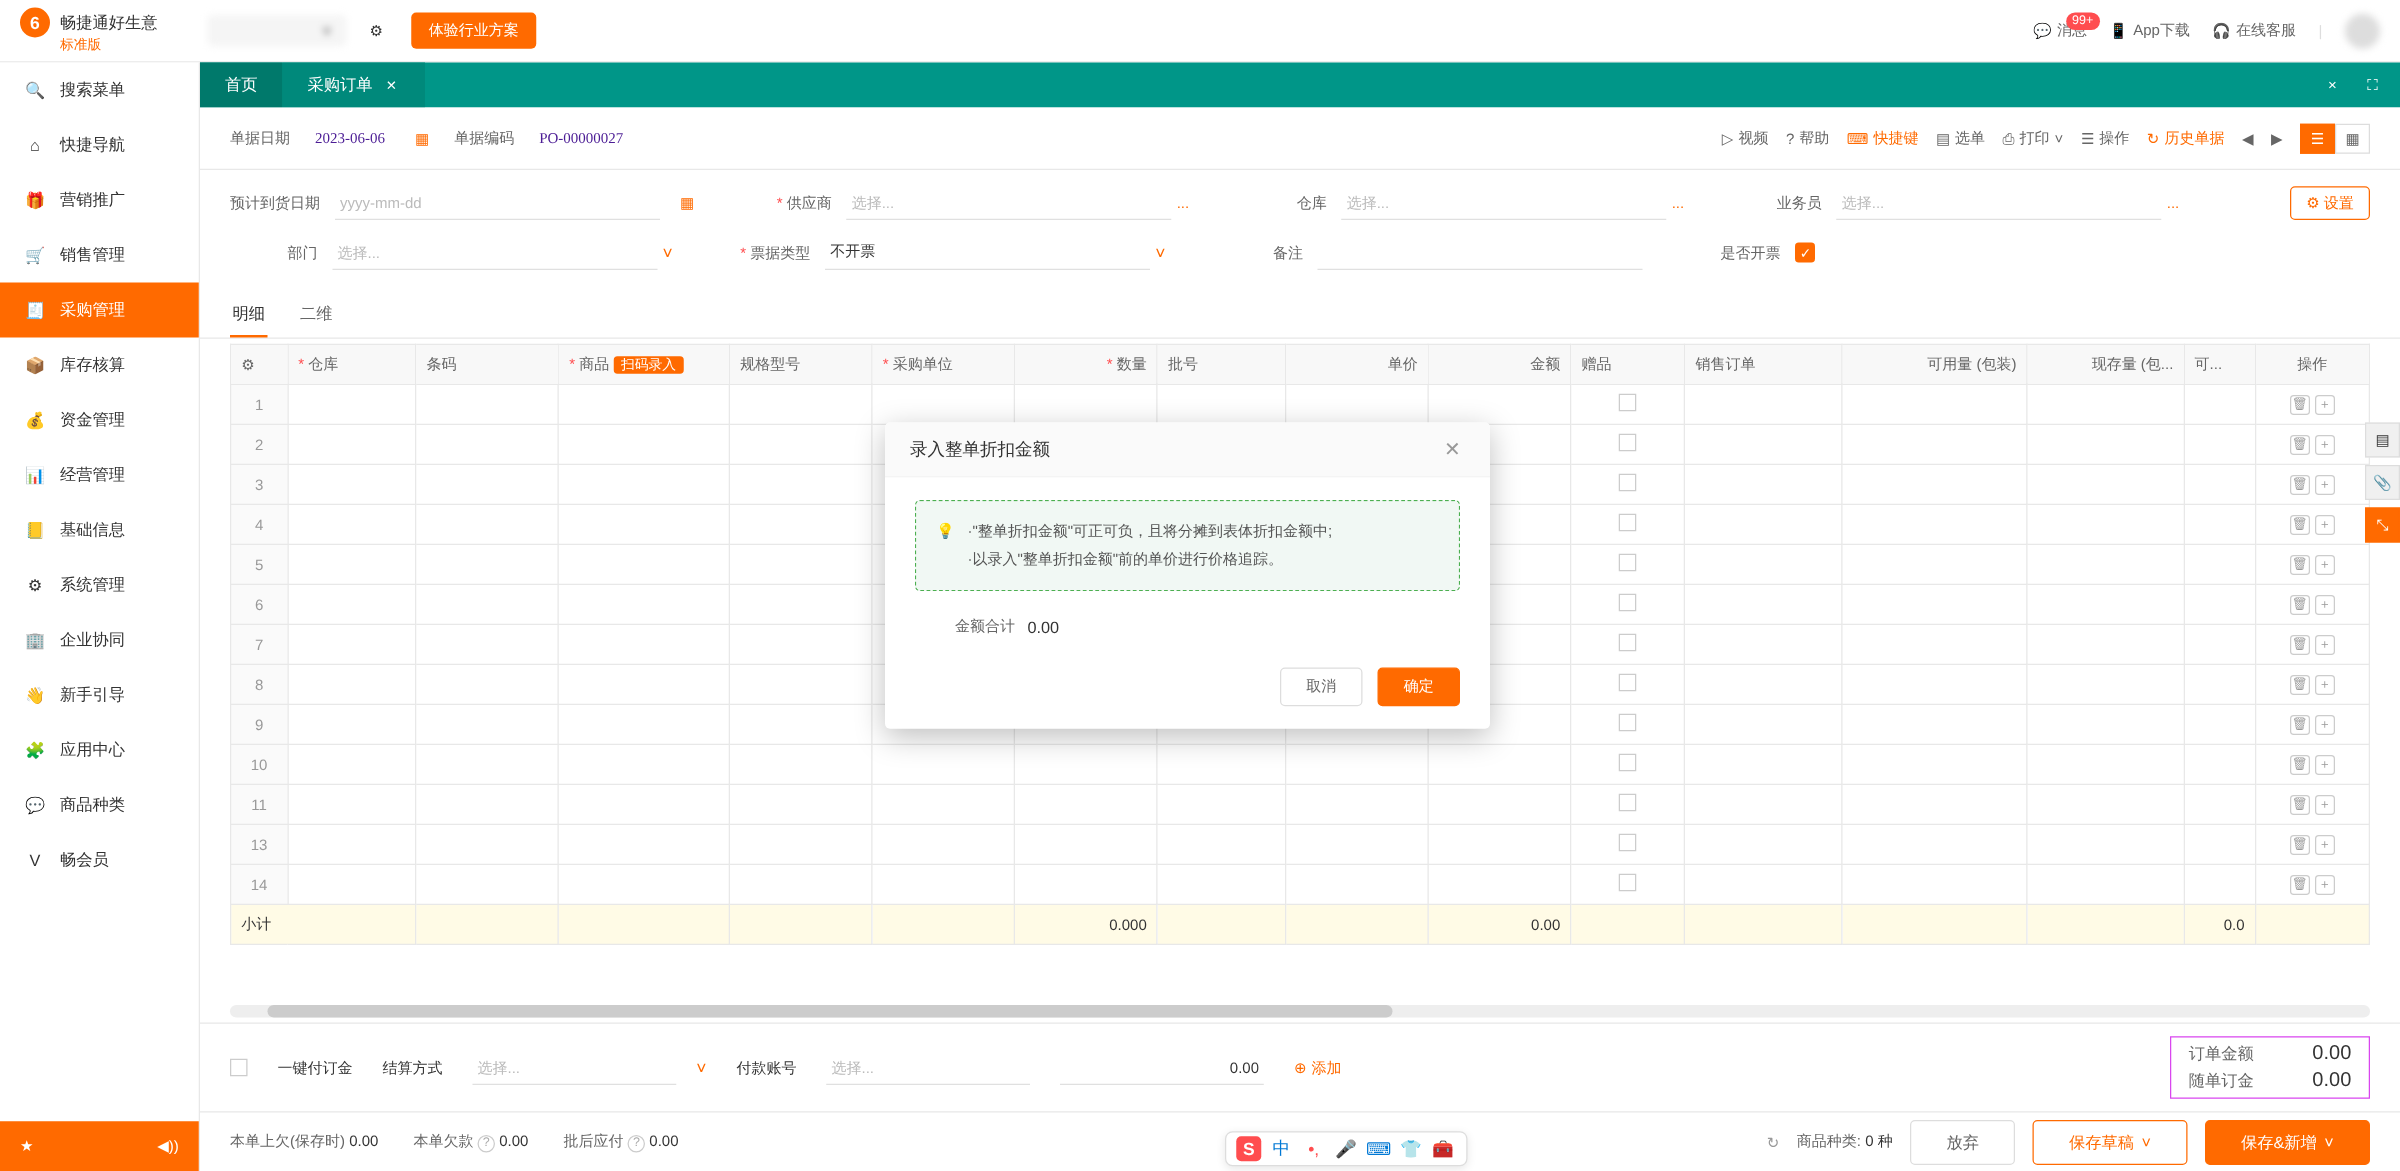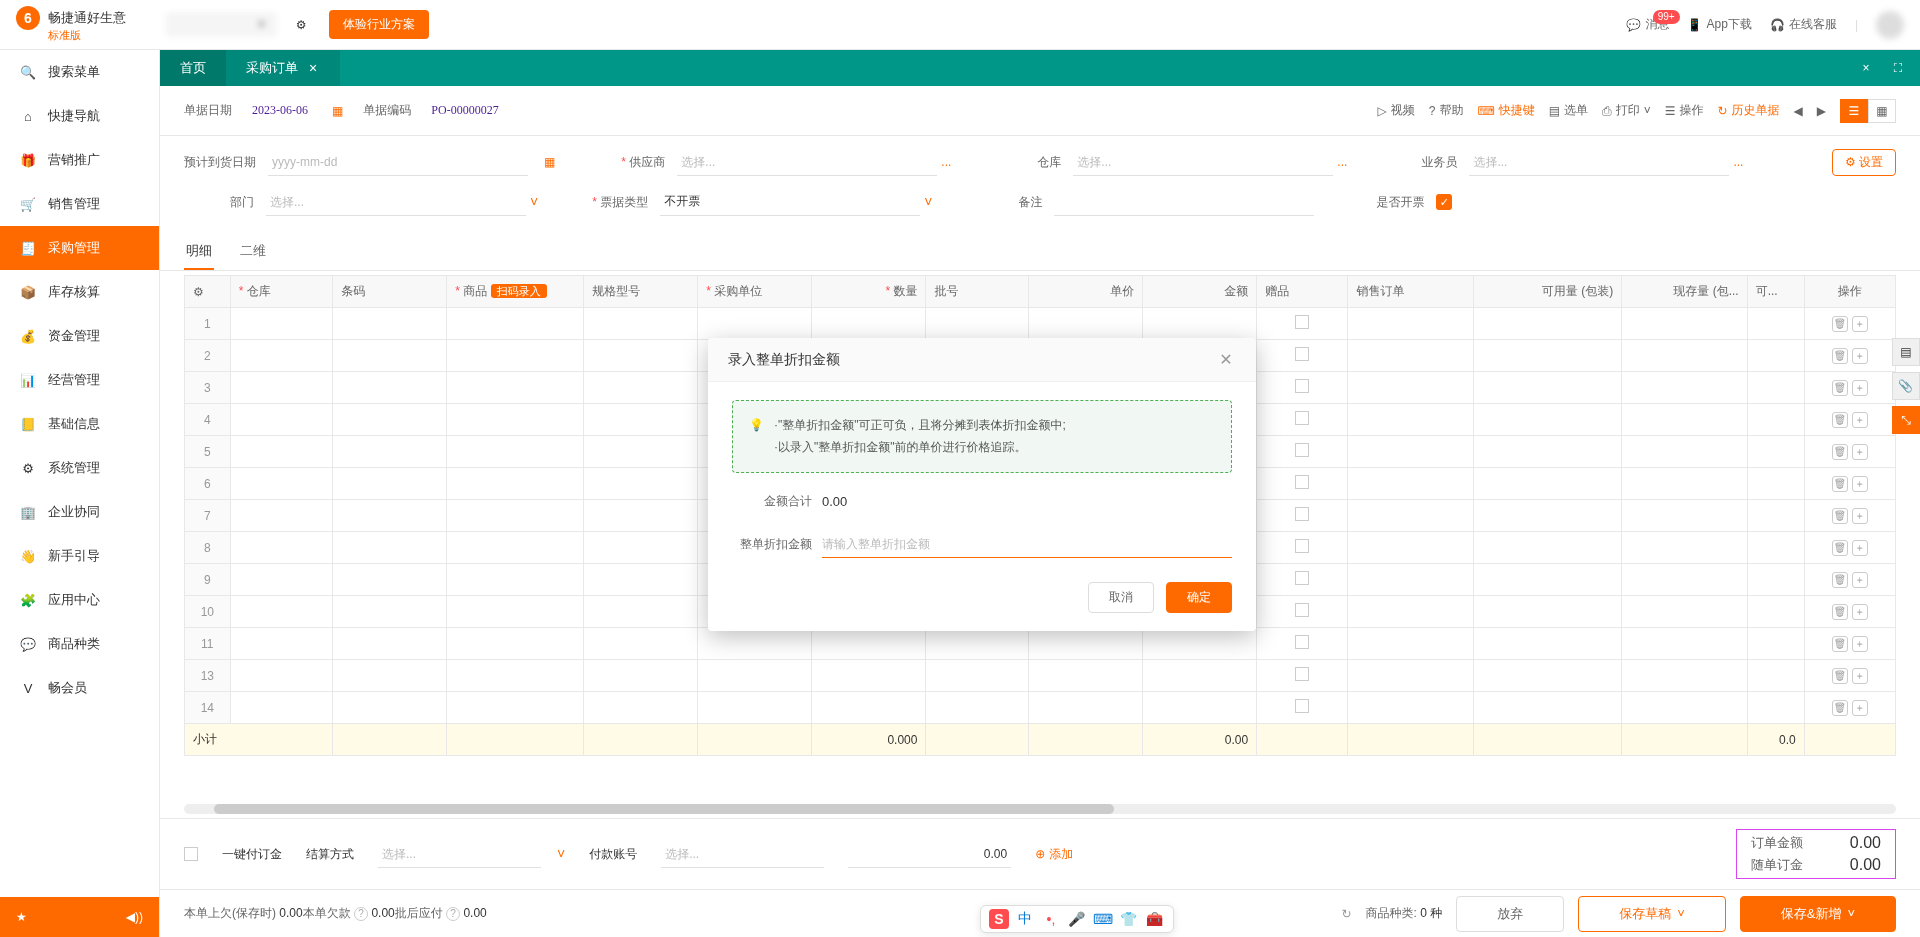--- a/index.html
+++ b/index.html
@@ -83,38 +83,38 @@
 
 .pay-row { padding: 10px 24px; display: flex; align-items: center; gap: 24px; border-top: 1px solid #e8e8e8; }
 .chk { width: 14px; height: 14px; border: 1px solid #ccc; }
 .add-link { color: #ff6a00; display: flex; align-items: center; gap: 4px; cursor: pointer; }
 .totals-box { margin-left: auto; border: 1px solid #d946ef; padding: 2px 14px; font-size: 13px; }
 .totals-box .trow { display: flex; gap: 18px; justify-content: space-between; line-height: 22px; }
 .totals-box .trow .tlbl { color: #666; }
 .totals-box .trow .tval { color: #333; font-size: 16px; min-width: 60px; text-align: right; }
 
 
-.footer { height: 48px; border-top: 1px solid #e8e8e8; padding: 0 24px; display: flex; align-items: center; }
+.footer { height: 48px; border-top: 1px solid #e8e8e8; padding: 0 24px; display: flex; align-items: center; gap: 28px; }
 .f-lbl { color: #666; }
 .f-val { color: #333; }
 .f-q { color: #aaa; border: 1px solid #ccc; border-radius: 50%; width: 14px; height: 14px; display: inline-flex; align-items: center; justify-content: center; font-size: 10px; }
 .footer-right { margin-left: auto; display: flex; align-items: center; gap: 14px; }
-.btn { padding: 8px 40px; border-radius: 4px; font-size: 13px; cursor: pointer; }
+.btn { padding: 8px 28px; border-radius: 4px; font-size: 13px; cursor: pointer; }
 .btn-ghost { background: #fff; border: 1px solid #ddd; color: #666; }
 .btn-outline-orange { background: #fff; border: 1px solid #ff6a00; color: #ff6a00; display: flex; align-items: center; gap: 6px; }
 .btn-orange { background: #ff6a00; border: 1px solid #ff6a00; color: #fff; display: flex; align-items: center; gap: 6px; }
 
 
 .right-rail { position: absolute; right: 0; top: 252px; width: 28px; display: flex; flex-direction: column; gap: 6px; }
 .rail-btn { width: 28px; height: 28px; background: #f0f0f0; border: 1px solid #ddd; display: flex; align-items: center; justify-content: center; cursor: pointer; }
 .rail-btn.orange { background: #ff6a00; color: #fff; border-color: #ff6a00; }
 
 
 .modal-mask { position: absolute; inset: 0; background: rgba(0,0,0,0); }
-.modal { position: absolute; left: 708px; top: 338px; width: 548px; background: #fff; border-radius: 4px; box-shadow: 0 6px 24px rgba(0,0,0,0.25); }
+.modal { position: absolute; left: 708px; top: 338px; width: 484px; background: #fff; border-radius: 4px; box-shadow: 0 6px 24px rgba(0,0,0,0.25); }
 .modal-hdr { height: 44px; display: flex; align-items: center; padding: 0 20px; border-bottom: 1px solid #f0f0f0; background: #fafafa; border-radius: 4px 4px 0 0; }
 .modal-title { font-size: 14px; color: #333; }
 .modal-close { margin-left: auto; cursor: pointer; color: #999; font-size: 16px; width: 20px; height: 20px; display: flex; align-items: center; justify-content: center; }
 .modal-body { padding: 18px 24px 14px; }
 .hint-box { border: 1px dashed #4caf50; background: #f1f8f4; padding: 14px 16px; border-radius: 4px; display: flex; gap: 10px; color: #555; line-height: 1.8; font-size: 12px; }
 .hint-icon { color: #4caf50; }
 .modal-field { display: flex; align-items: center; margin-top: 20px; gap: 10px; }
 .modal-field-lbl { width: 80px; text-align: right; color: #666; font-size: 12px; }
 .modal-field-val { font-size: 13px; color: #333; }
 .modal-input { flex: 1; border: none; border-bottom: 1px solid #ff6a00; height: 28px; font-size: 12px; color: #333; }
@@ -706,24 +706,20 @@
       <span class="hint-icon">💡</span>
       <div>
         <div>·"整单折扣金额"可正可负，且将分摊到表体折扣金额中;</div>
         <div>·以录入"整单折扣金额"前的单价进行价格追踪。</div>
       </div>
     </div>
     <div class="modal-field">
       <span class="modal-field-lbl">金额合计</span>
       <span class="modal-field-val">0.00</span>
     </div>
-    <div class="modal-field">
-      <span class="modal-field-lbl">整单折扣金额</span>
-      <input class="modal-input" placeholder="请输入整单折扣金额" style="">
-    </div>
   </div>
   <div class="modal-ftr">
     <button class="btn-default">取消</button>
     <button class="btn-primary">确定</button>
   </div>
 </div>
 
 <div class="ime-bar">
   <span class="ime-ico ime-s">S</span>
   <span class="ime-ico" style="color:#0078d4;">中</span>

